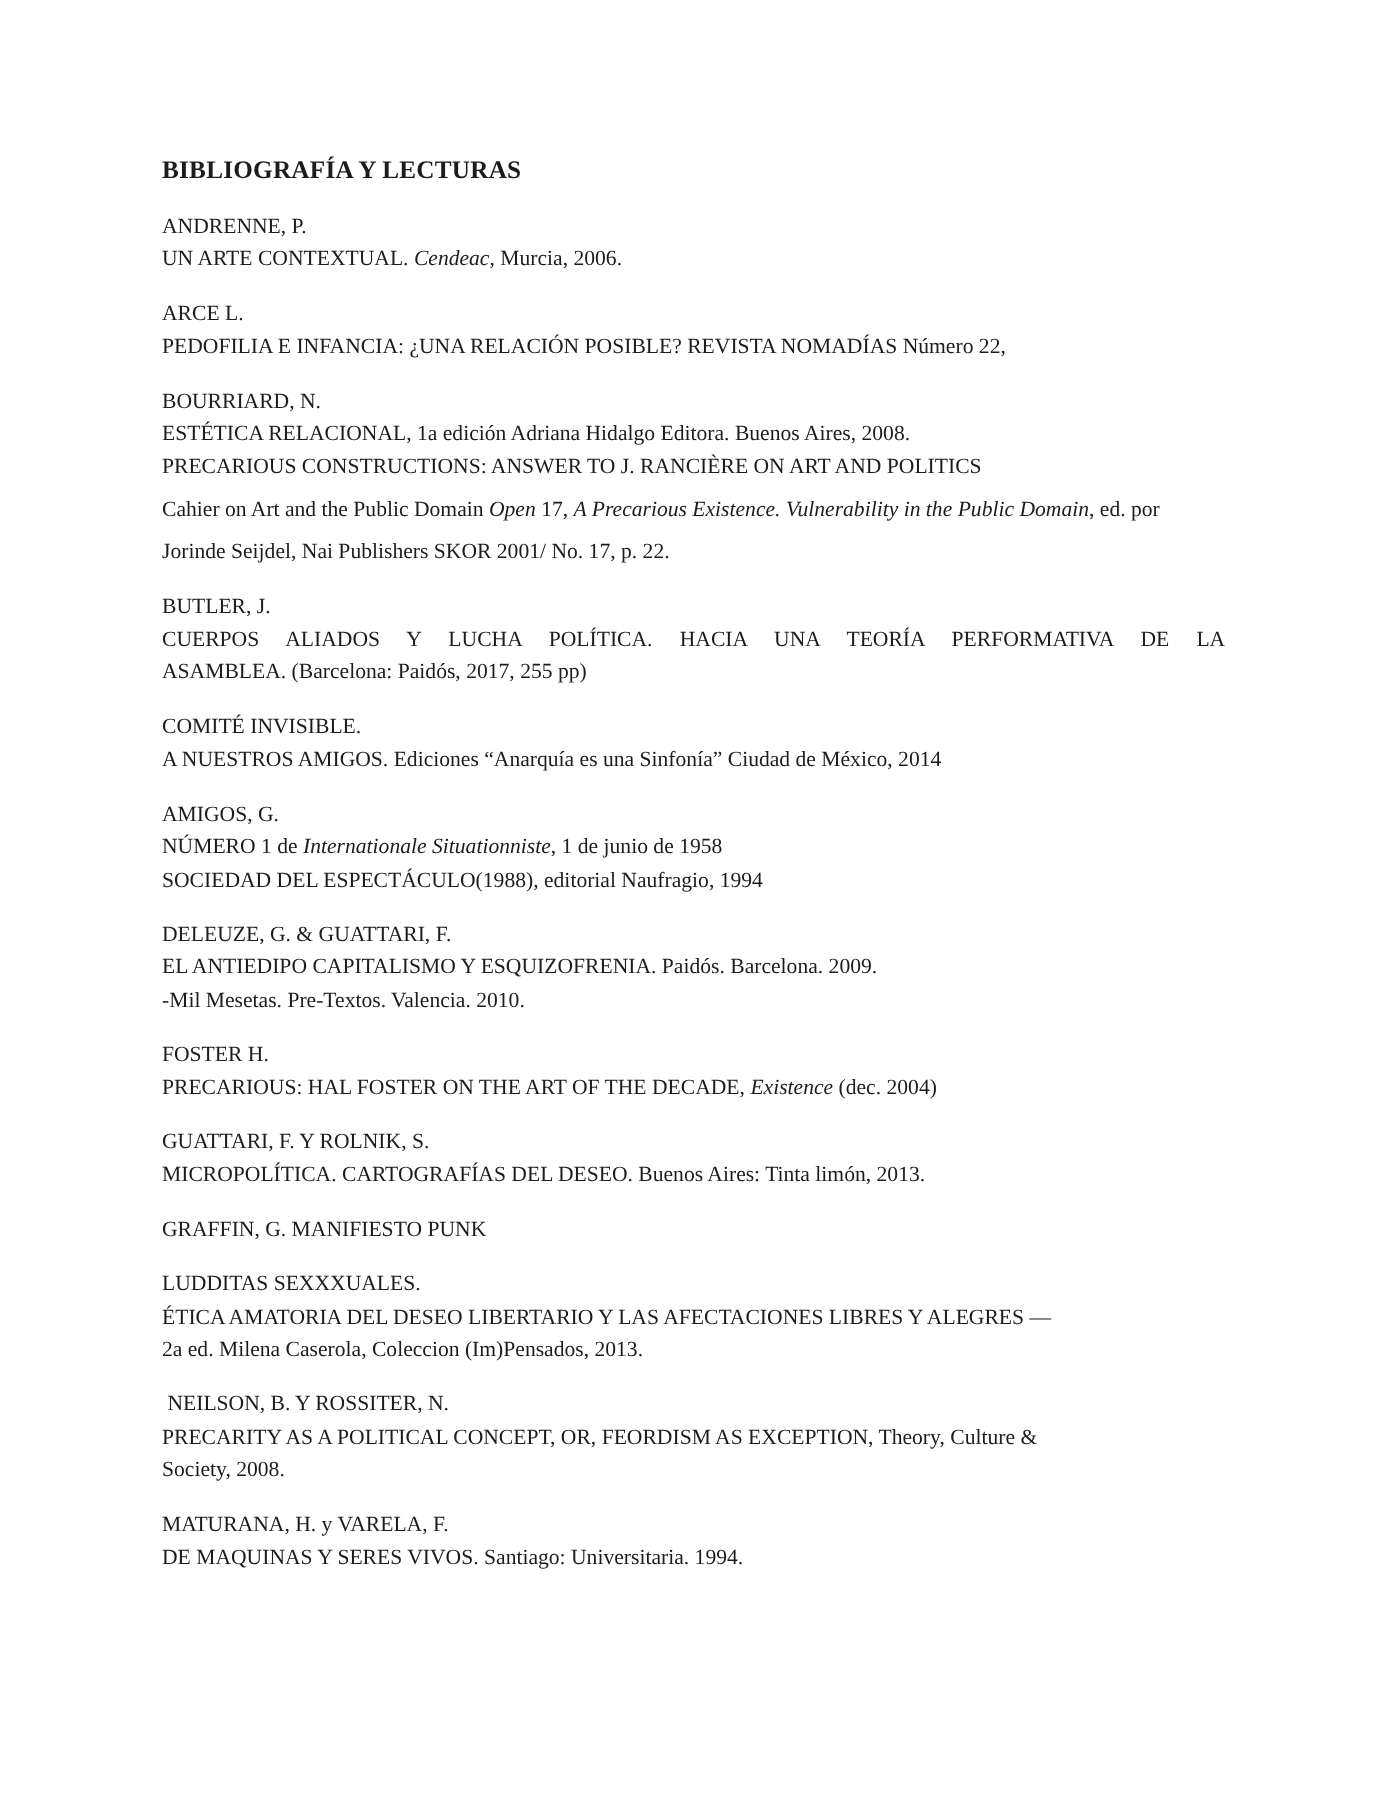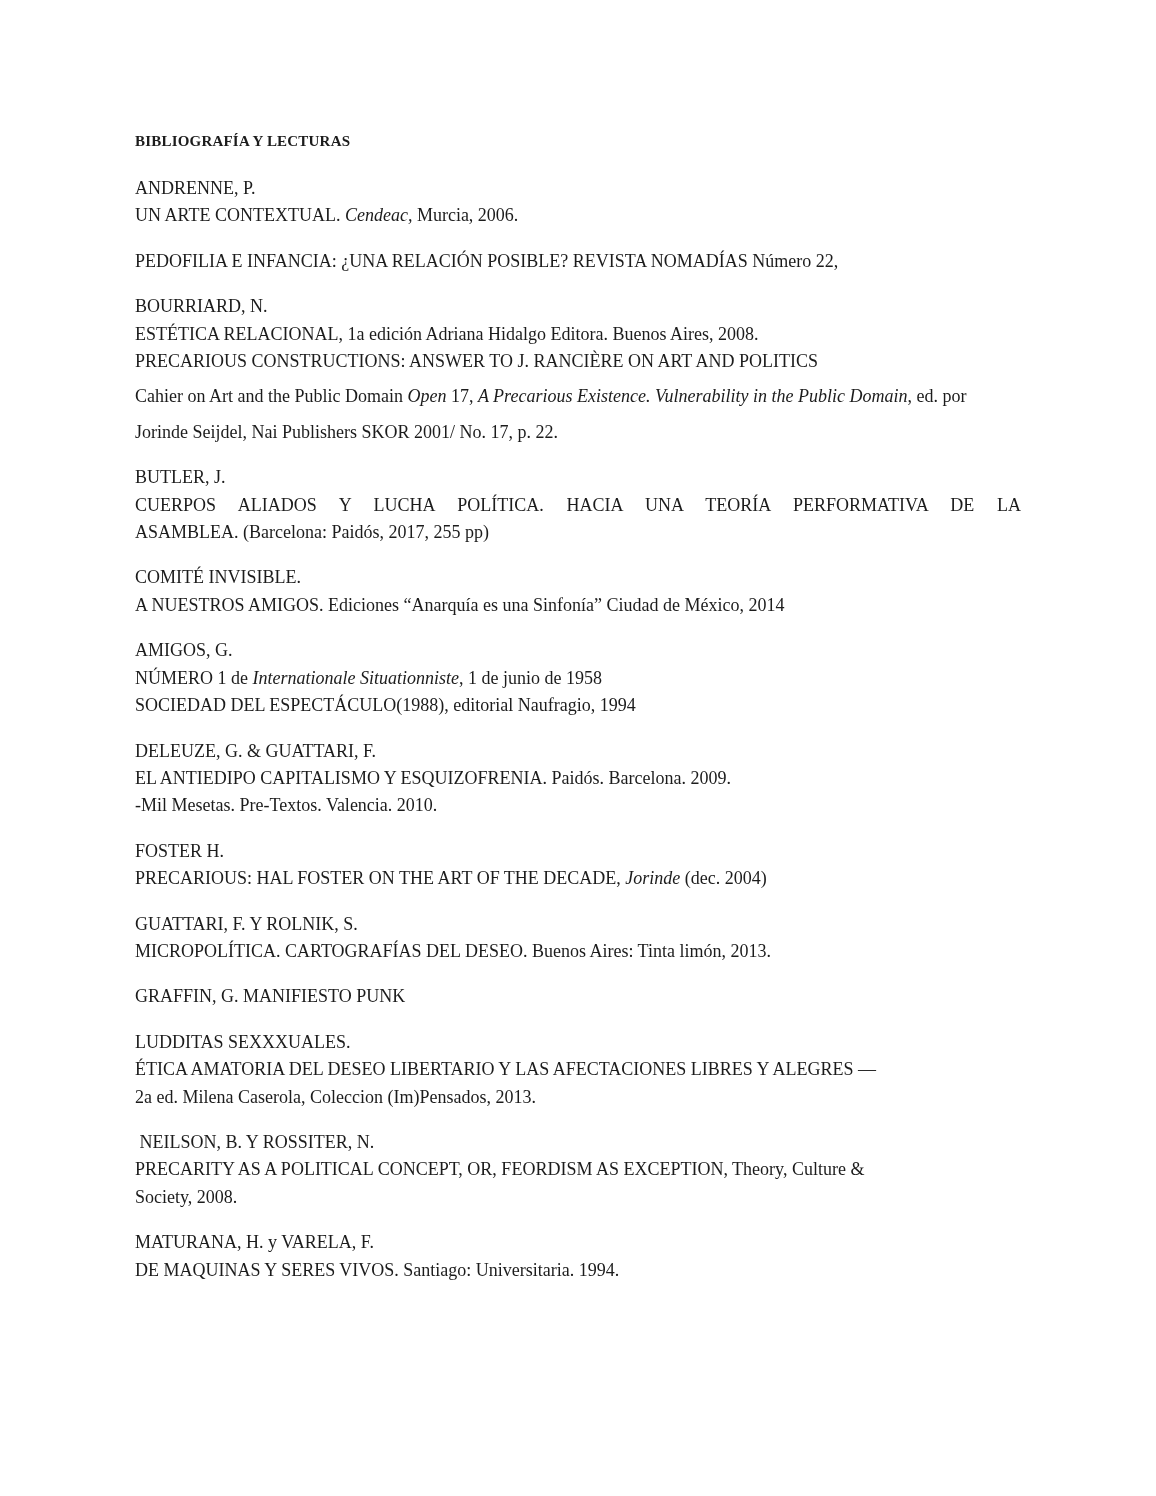--- a/index.html
+++ b/index.html
@@ -15,21 +15,21 @@
   }
   .page {
     width: 1156px;
     height: 1496px;
     padding: 127px 135px 0 135px;
   }
   .content {
     width: 886px;
   }
   .title {
-    font-size: 15px;
+    font-size: 21px;
     font-weight: bold;
     line-height: 28px;
     letter-spacing: 0.2px;
     margin-bottom: 20px;
     white-space: nowrap;
   }
   .entry {
     margin-bottom: 18px;
   }
   .line {
@@ -54,20 +54,21 @@
 
 <div class="page">
   <div class="content">
     <h1 class="title">BIBLIOGRAFÍA Y LECTURAS</h1>
     <div id="entries">
         <div class="entry">
           <div class="line"><span class="">ANDRENNE, P.</span></div>
           <div class="line"><span class="">UN ARTE CONTEXTUAL. </span><span class="italic">Cendeac,</span><span class=""> Murcia, 2006.</span></div>
         </div>
         <div class="entry">
+          <div class="line"><span class="">ARCE L.</span></div>
           <div class="line"><span class="">PEDOFILIA E INFANCIA: ¿UNA RELACIÓN POSIBLE? REVISTA NOMADÍAS Número 22,</span></div>
         </div>
         <div class="entry">
           <div class="line"><span class="">BOURRIARD, N.</span></div>
           <div class="line"><span class="">ESTÉTICA RELACIONAL, 1a edición Adriana Hidalgo Editora. Buenos Aires, 2008.</span></div>
           <div class="line"><span class="">PRECARIOUS CONSTRUCTIONS: ANSWER TO J. RANCIÈRE ON ART AND POLITICS</span></div>
           <div class="line spaced"><span class="">Cahier on Art and the Public Domain </span><span class="italic">Open</span><span class=""> 17, </span><span class="italic">A Precarious Existence. Vulnerability in the Public Domain</span><span class="">, ed. por</span></div>
           <div class="line spaced"><span class="">Jorinde Seijdel, Nai Publishers SKOR 2001/ No. 17, p. 22.</span></div>
         </div>
         <div class="entry">
@@ -84,21 +85,21 @@
           <div class="line"><span class="">NÚMERO 1 de </span><span class="italic">Internationale Situationniste</span><span class="">, 1 de junio de 1958</span></div>
           <div class="line"><span class="">SOCIEDAD DEL ESPECTÁCULO(1988), editorial Naufragio, 1994</span></div>
         </div>
         <div class="entry">
           <div class="line"><span class="">DELEUZE, G. &amp; GUATTARI, F.</span></div>
           <div class="line"><span class="">EL ANTIEDIPO CAPITALISMO Y ESQUIZOFRENIA. Paidós. Barcelona. 2009.</span></div>
           <div class="line"><span class="">-Mil Mesetas. Pre-Textos. Valencia. 2010.</span></div>
         </div>
         <div class="entry">
           <div class="line"><span class="">FOSTER H.</span></div>
-          <div class="line"><span class="">PRECARIOUS: HAL FOSTER ON THE ART OF THE DECADE, </span><span class="italic">Jorinde</span><span class=""> (dec. 2004)</span></div>
+          <div class="line"><span class="">PRECARIOUS: HAL FOSTER ON THE ART OF THE DECADE, </span><span class="italic">Existence</span><span class=""> (dec. 2004)</span></div>
         </div>
         <div class="entry">
           <div class="line"><span class="">GUATTARI, F. Y ROLNIK, S.</span></div>
           <div class="line"><span class="">MICROPOLÍTICA. CARTOGRAFÍAS DEL DESEO. Buenos Aires: Tinta limón, 2013.</span></div>
         </div>
         <div class="entry">
           <div class="line"><span class="">GRAFFIN, G. MANIFIESTO PUNK</span></div>
         </div>
         <div class="entry">
           <div class="line"><span class="">LUDDITAS SEXXXUALES.</span></div>

